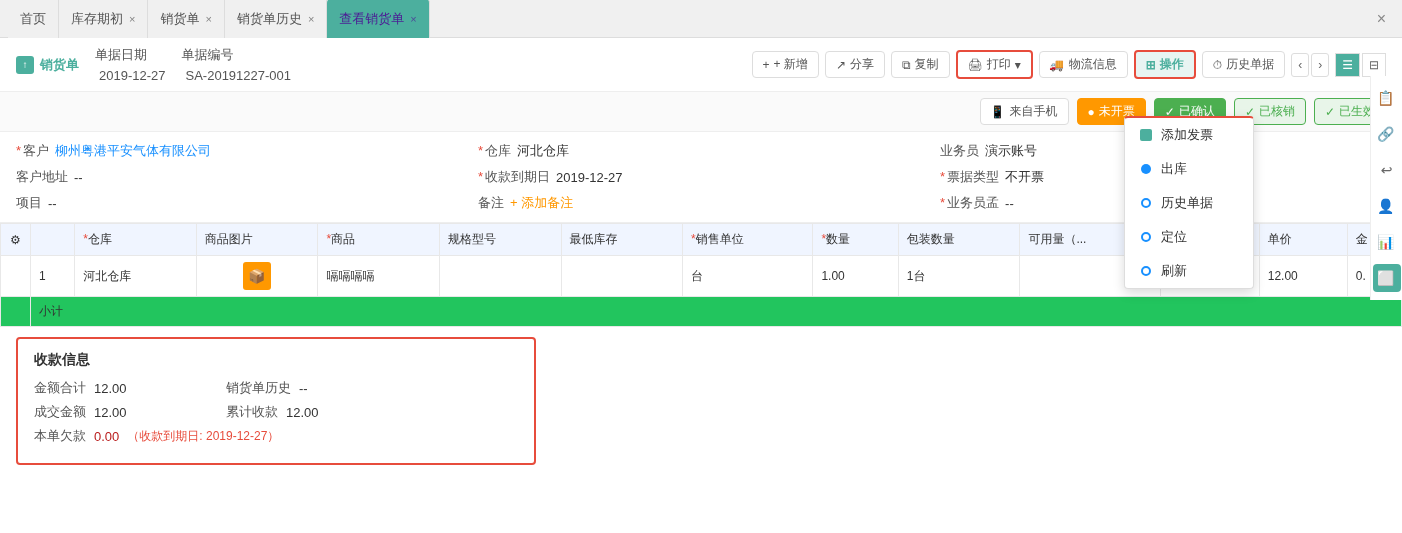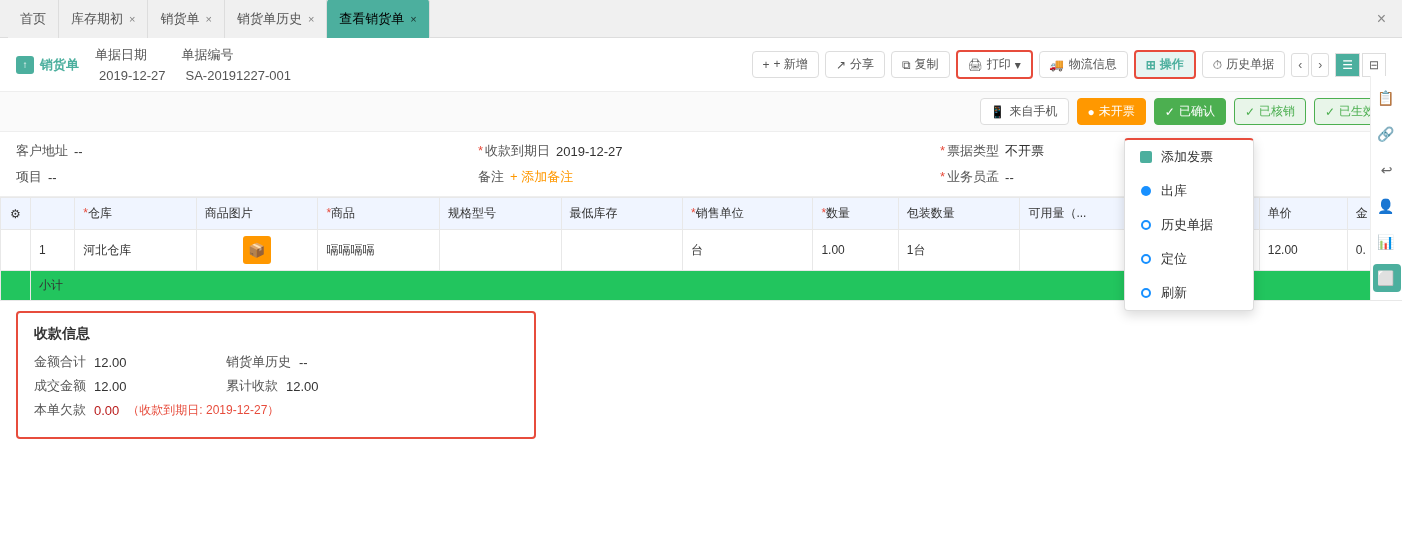--- a/index.html
+++ b/index.html
@@ -8,21 +8,21 @@
     
     .tab-bar {
       display: flex; align-items: center; background: #f0f0f0; border-bottom: 1px solid #ddd;
       padding: 0 8px; height: 38px; position: relative;
     }
     .tab {
       display: flex; align-items: center; padding: 0 12px; height: 40px;
       cursor: pointer; border-right: 1px solid #ddd; font-size: 13px; color: #555;
       background: #f0f0f0; white-space: nowrap;
     }
-    .tab.active { background: #4caf9e; color: #000000; border-radius: 4px 4px 0 0; }
+    .tab.active { background: #4caf9e; color: #4c1d95; border-radius: 4px 4px 0 0; }
     .tab .close-btn { margin-left: 6px; font-size: 11px; cursor: pointer; opacity: 0.7; }
     .tab-bar-close { margin-left: auto; cursor: pointer; font-size: 16px; color: #888; padding: 0 8px; }
 
     
     .main-content { background: #fff; height: calc(533px - 38px); overflow: hidden; position: relative; }
 
     
     .doc-header {
       display: flex; align-items: center; padding: 8px 16px; border-bottom: 1px solid #eee;
       background: #fff;
@@ -90,21 +90,21 @@
     .summary-title { font-weight: bold; font-size: 14px; margin-bottom: 10px; }
     .summary-row { display: flex; gap: 32px; margin-bottom: 6px; }
     .summary-field { display: flex; align-items: center; gap: 8px; min-width: 160px; }
     .summary-label { color: #555; font-size: 13px; white-space: nowrap; }
     .summary-value { color: #333; font-size: 13px; }
     .summary-value.red { color: #b91c1c; }
     .summary-note { color: #e74c3c; font-size: 12px; }
 
     
     .dropdown-menu {
-      position: absolute; top: 100px; right: 148px; background: #fff;
+      position: absolute; top: 78px; right: 148px; background: #fff;
       border: 1px solid #ddd; border-radius: 4px; box-shadow: 0 4px 12px rgba(0,0,0,0.15);
       z-index: 100; min-width: 130px;
       border-top: 2px solid #e74c3c;
     }
     .dropdown-item {
       display: flex; align-items: center; gap: 8px; padding: 8px 14px;
       cursor: pointer; font-size: 13px; color: #333;
     }
     .dropdown-icon { width: 14px; height: 14px; display: inline-flex; align-items: center; justify-content: center; }
     .icon-square { width: 12px; height: 12px; background: #4caf9e; border-radius: 2px; }
@@ -235,20 +235,34 @@
       <span>✓</span>
       <span>已核销</span>
     </div>
     <div class="status-badge confirmed">
       <span>✓</span>
       <span>已生效</span>
     </div>
   </div>
 
   <div class="form-section">
+    <div class="form-row">
+      <div class="form-field">
+        <span class="form-label required">客户</span>
+        <span class="form-value link">柳州粤港平安气体有限公司</span>
+      </div>
+      <div class="form-field">
+        <span class="form-label required">仓库</span>
+        <span class="form-value">河北仓库</span>
+      </div>
+      <div class="form-field">
+        <span class="form-label">业务员</span>
+        <span class="form-value">演示账号</span>
+      </div>
+    </div>
     <div class="form-row">
       <div class="form-field">
         <span class="form-label">客户地址</span>
         <span class="form-value">--</span>
       </div>
       <div class="form-field">
         <span class="form-label required">收款到期日</span>
         <span class="form-value">2019-12-27</span>
       </div>
       <div class="form-field">

